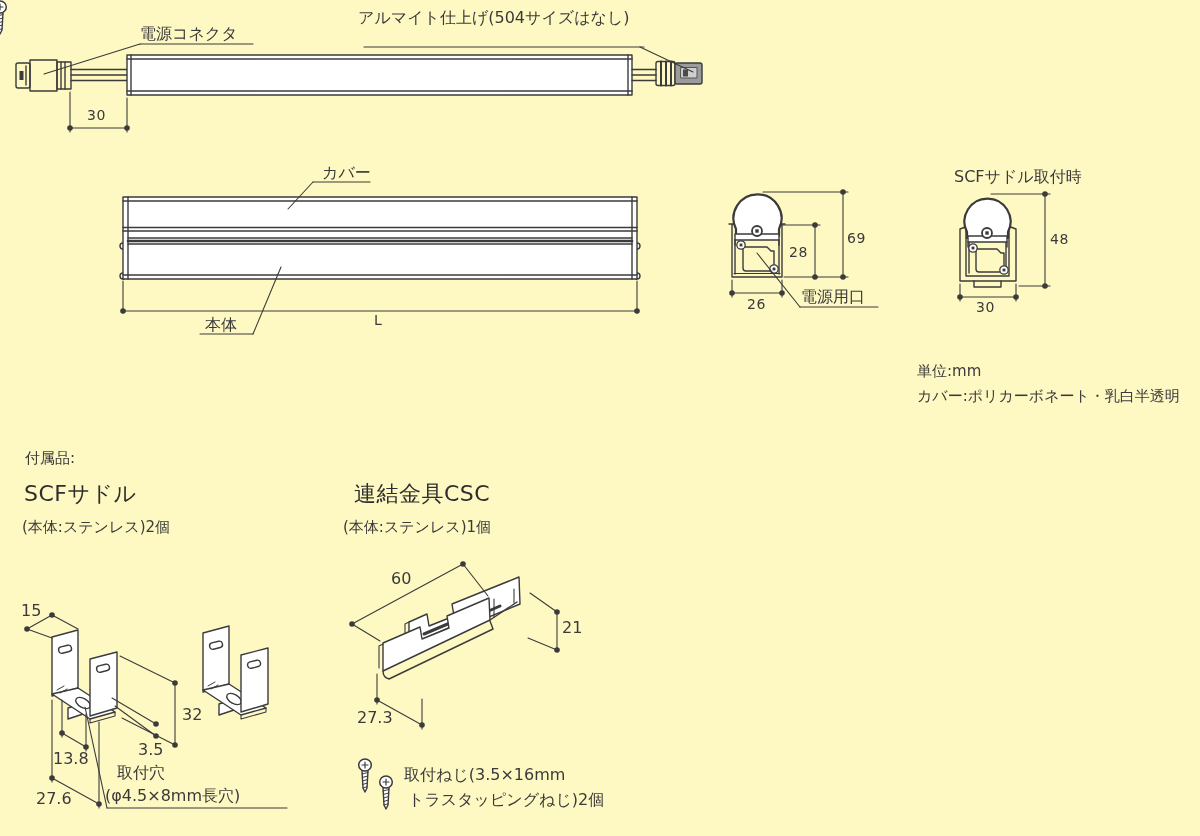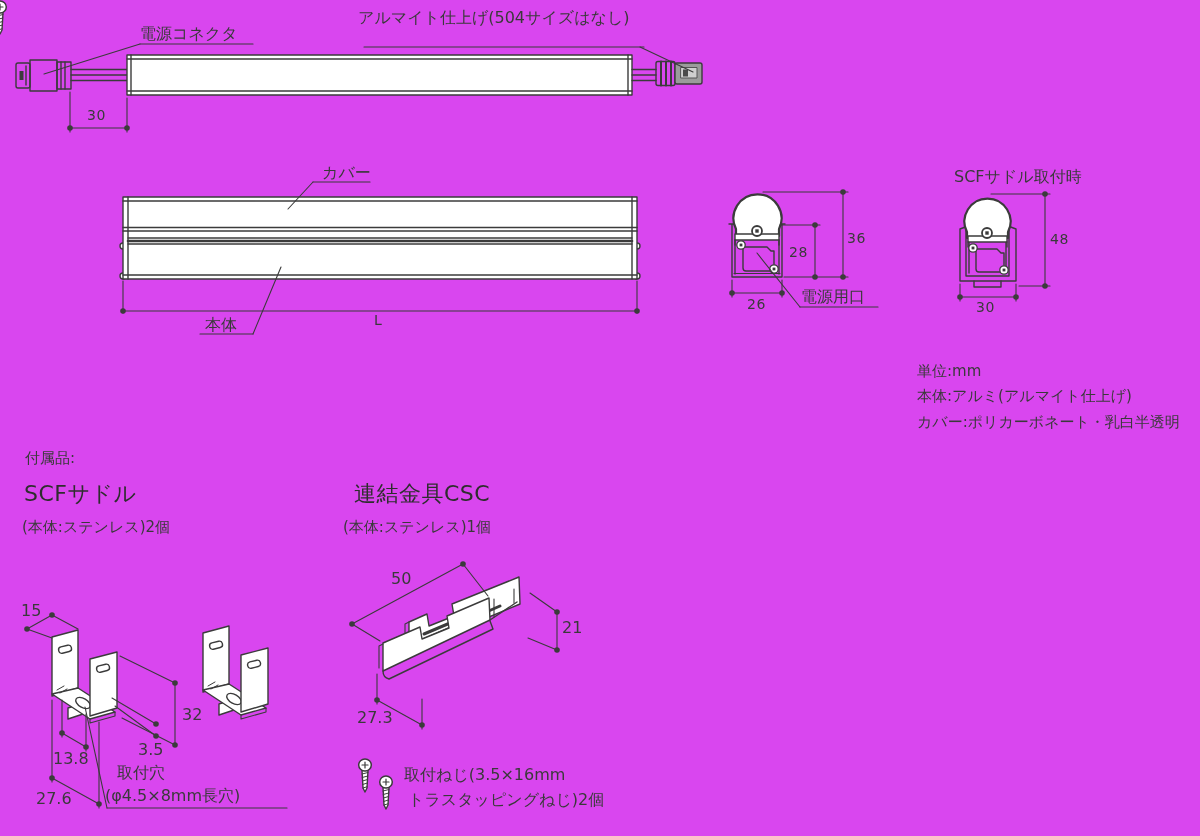--- a/index.html
+++ b/index.html
@@ -1,17 +1,17 @@
 <!DOCTYPE html>
 <html><head>
 <meta charset="utf-8">
 <style>
   html,body{margin:0;padding:0;background:#ffffff;}
   #stage{
-    position:relative;width:1200px;height:836px;background:#d946ef;overflow:hidden;
+    position:relative;width:1200px;height:836px;background:#fef9c3;overflow:hidden;
     font-family:"DejaVu Sans","Liberation Sans",sans-serif;color:#3a3a3a;
   }
   #lineart{position:absolute;left:0;top:0;}
   .lbl{position:absolute;white-space:nowrap;color:#3a3a3a;line-height:1.15;}
   .s15{font-size:15px;}
   .s16{font-size:16px;}
   .s17{font-size:14px;letter-spacing:.5px;}
   .ttl{font-size:22px;color:#2e2e2e;letter-spacing:.5px;text-align:center;}
   .notes div{font-size:15px;margin-bottom:8px;}
 </style>
@@ -273,48 +273,47 @@
   <div class="lbl s16" style="left:140px;top:25px">電源コネクタ</div>
   <div class="lbl s16" style="left:358px;top:9px">アルマイト仕上げ(504サイズはなし)</div>
   <div class="lbl s17" style="left:87px;top:107px">30</div>
 
   <div class="lbl s16" style="left:322px;top:164px">カバー</div>
   <div class="lbl s16" style="left:205px;top:316px">本体</div>
   <div class="lbl s17" style="left:374px;top:312px">L</div>
 
   <div class="lbl s17" style="left:747px;top:296px">26</div>
   <div class="lbl s17" style="left:789px;top:244px">28</div>
-  <div class="lbl s17" style="left:847px;top:230px">36</div>
+  <div class="lbl s17" style="left:847px;top:230px">69</div>
   <div class="lbl s16" style="left:801px;top:288px">電源用口</div>
 
   <div class="lbl s16" style="left:954px;top:168px">SCFサドル取付時</div>
   <div class="lbl s17" style="left:1050px;top:231px">48</div>
   <div class="lbl s17" style="left:976px;top:299px">30</div>
 
   <div class="lbl notes" style="left:917px;top:363px">
     <div>単位:mm</div>
-    <div>本体:アルミ(アルマイト仕上げ)</div>
     <div>カバー:ポリカーボネート・乳白半透明</div>
   </div>
 
   <div class="lbl s15" style="left:25px;top:450px">付属品:</div>
 
   <div class="lbl ttl" style="left:24px;top:481px">SCFサドル</div>
   <div class="lbl s15" style="left:22px;top:519px">(本体:ステンレス)2個</div>
 
   <div class="lbl ttl" style="left:354px;top:481px">連結金具CSC</div>
   <div class="lbl s15" style="left:343px;top:519px">(本体:ステンレス)1個</div>
 
   <div class="lbl s16" style="left:21px;top:602px">15</div>
   <div class="lbl s16" style="left:182px;top:706px">32</div>
   <div class="lbl s16" style="left:138px;top:741px">3.5</div>
   <div class="lbl s16" style="left:53px;top:750px">13.8</div>
   <div class="lbl s16" style="left:36px;top:790px">27.6</div>
   <div class="lbl s16" style="left:117px;top:764px">取付穴</div>
   <div class="lbl s16" style="left:105px;top:787px">(φ4.5×8mm長穴)</div>
 
-  <div class="lbl s16" style="left:391px;top:570px">50</div>
+  <div class="lbl s16" style="left:391px;top:570px">60</div>
   <div class="lbl s16" style="left:562px;top:619px">21</div>
   <div class="lbl s16" style="left:357px;top:709px">27.3</div>
   <div class="lbl s16" style="left:404px;top:766px">取付ねじ(3.5×16mm</div>
   <div class="lbl s16" style="left:408px;top:791px">トラスタッピングねじ)2個</div>
 
 </div>
 
 </body></html>

